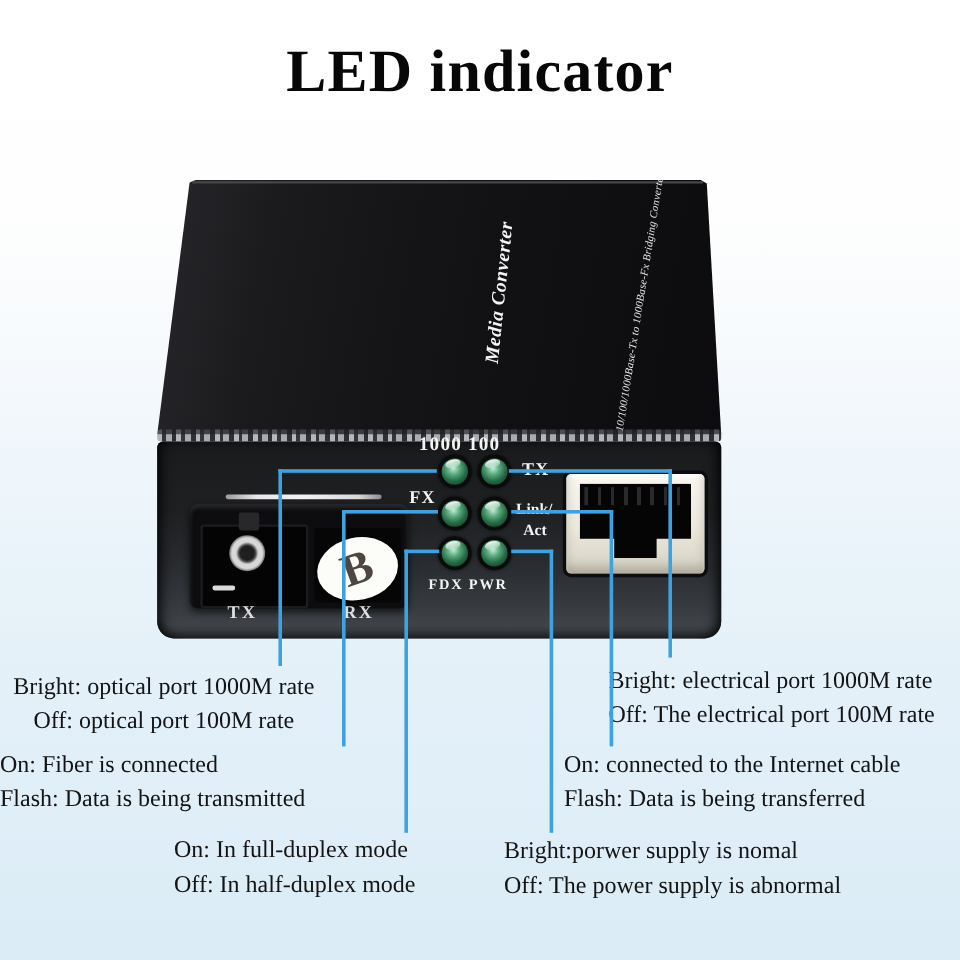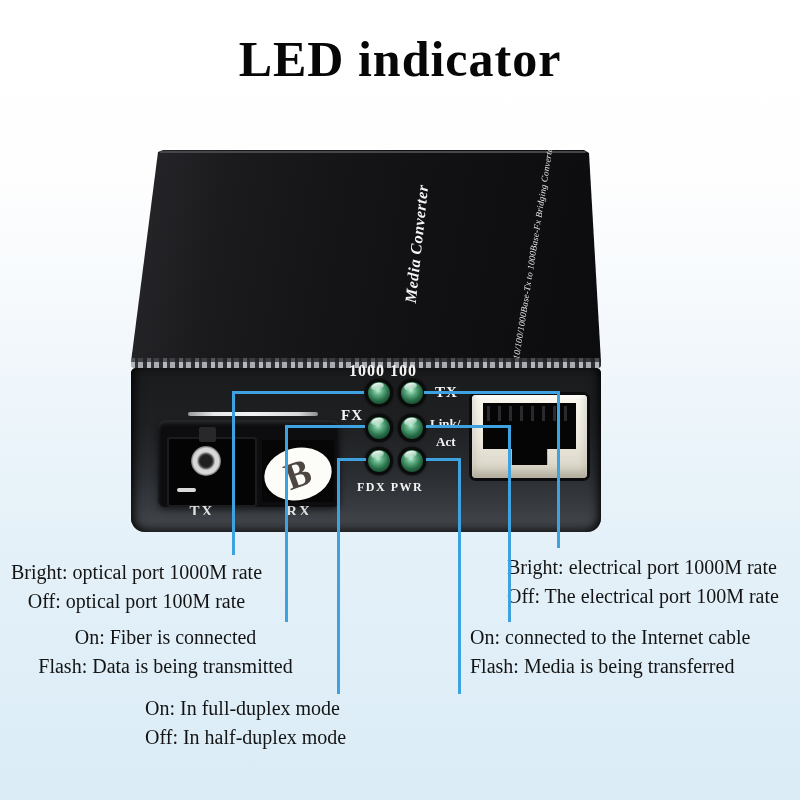--- a/index.html
+++ b/index.html
@@ -87,21 +87,21 @@
   .cl{position:absolute;background:#3fa2e0;z-index:40;}
   .cl1h{left:232px;top:391px;width:132px;height:3px;} .cl1v{left:232px;top:391px;width:3px;height:164px;}
   .cl2h{left:285px;top:425px;width:80px;height:3px;}  .cl2v{left:285px;top:425px;width:3px;height:197px;}
   .cl3h{left:337px;top:458px;width:29px;height:3px;}  .cl3v{left:337px;top:458px;width:3px;height:236px;}
   .cl4h{left:424px;top:391px;width:136px;height:3px;} .cl4v{left:557px;top:391px;width:3px;height:157px;}
   .cl5h{left:426px;top:425px;width:85px;height:3px;}  .cl5v{left:508px;top:425px;width:3px;height:197px;}
   .cl6h{left:426px;top:458px;width:35px;height:3px;}  .cl6v{left:458px;top:458px;width:3px;height:236px;}
   
   .ann{position:absolute;font-size:20px;line-height:29px;color:#141414;white-space:nowrap;z-index:30;}
   .ann-optical{left:0;top:558px;width:273px;text-align:center;}
-  .ann-fiber{left:0;top:623px;width:331px;text-align:center;}
+  .ann-fiber{left:0;top:623px;width:331px;text-align:left;}
   .ann-duplex{left:145px;top:694px;}
   .ann-electrical{left:507px;top:553px;}
   .ann-ethernet{left:470px;top:623px;}
   .ann-power{left:420px;top:695px;}
 </style>
 </head>
 <body>
 
 <div class="canvas">
 
@@ -180,16 +180,20 @@
   <div class="ann ann-duplex">
     <div>On: In full-duplex mode</div>
     <div>Off: In half-duplex mode</div>
   </div>
   <div class="ann ann-electrical">
     <div>Bright: electrical port 1000M rate</div>
     <div>Off: The electrical port 100M rate</div>
   </div>
   <div class="ann ann-ethernet">
     <div>On: connected to the Internet cable</div>
-    <div>Flash: Media is being transferred</div>
+    <div>Flash: Data is being transferred</div>
+  </div>
+  <div class="ann ann-power">
+    <div>Bright:porwer supply is nomal</div>
+    <div>Off: The power supply is abnormal</div>
   </div>
 
 </div>
 
 </body></html>

